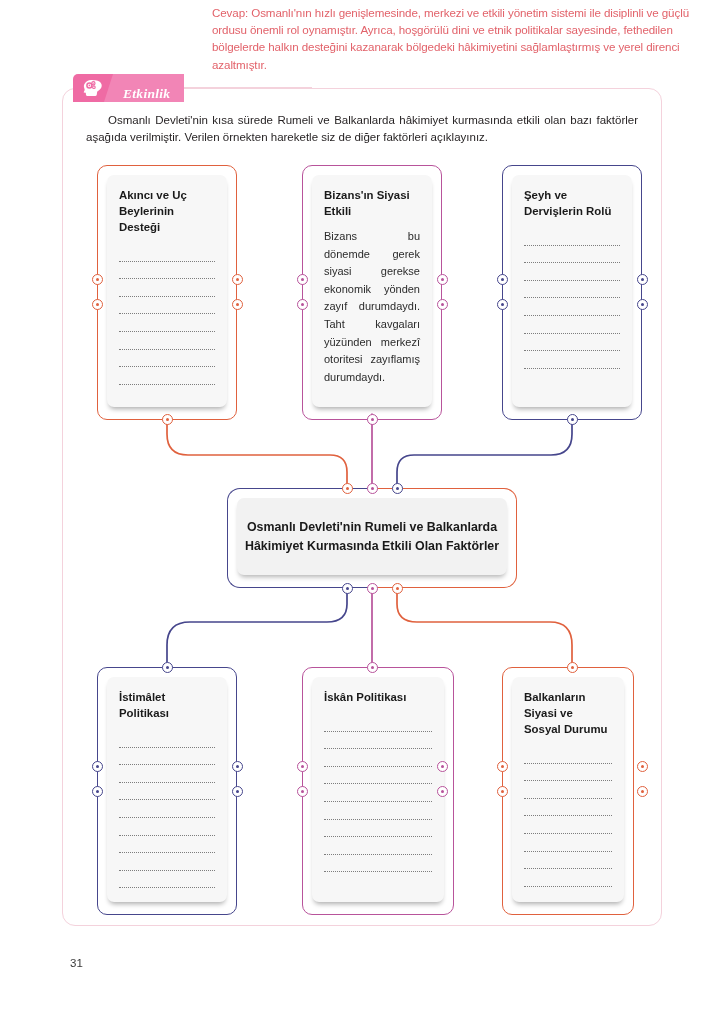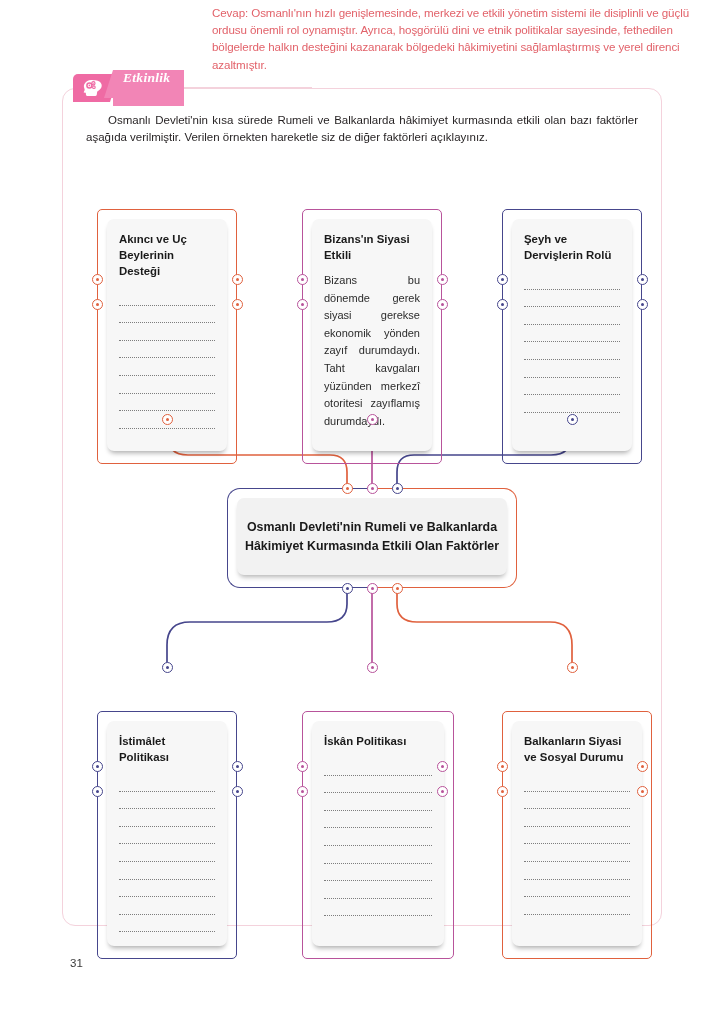--- a/index.html
+++ b/index.html
@@ -66,24 +66,24 @@
   }
   .banner-icon-wrap::after {
     content: "";
     position: absolute;
     right: -9px; top: 0;
     width: 0; height: 0;
     border-left: 9px solid #ef6ba4;
     border-bottom: 28px solid transparent;
   }
   .banner-label-wrap {
-    height: 36px;
+    height: 28px;
     background: #f285b6;
     display: flex;
-    align-items: flex-start;
+    align-items: flex-end;
     padding: 0 14px 0 10px;
     position: relative;
     margin-left: 3px;
   }
   .banner-label-wrap::before {
     content: "";
     position: absolute;
     left: -9px; top: 0;
     width: 0; height: 0;
     border-right: 9px solid #f285b6;
@@ -124,24 +124,23 @@
     width: 719px; height: 1024px;
     pointer-events: none;
     z-index: 2;
   }
 
   
   .factor-box {
     position: absolute;
     border-width: 1.7px;
     border-style: solid;
-    border-radius: 5px;
+    border-radius: 10px;
     background: transparent;
     z-index: 3;
-    margin-top: 44px;
   }
   .factor-inner {
     position: absolute;
     left: 9px; top: 9px; right: 9px; bottom: 12px;
     background: #f7f7f7;
     border-radius: 7px;
     box-shadow: 0 4px 5px -2px rgba(0,0,0,0.32);
     padding: 12px 12px 8px 12px;
     overflow: hidden;
   }
@@ -388,21 +387,21 @@
           <div class="dotline"></div>
       </div>
     </div>
   </div>
   <div class="dot" style="left:367px; top:662px; border-color:#b8539b; color:#b8539b;"></div>
   <div class="dot" style="left:297px; top:761px; border-color:#b8539b; color:#b8539b;"></div>
   <div class="dot" style="left:297px; top:786px; border-color:#b8539b; color:#b8539b;"></div>
   <div class="dot" style="left:437px; top:761px; border-color:#b8539b; color:#b8539b;"></div>
   <div class="dot" style="left:437px; top:786px; border-color:#b8539b; color:#b8539b;"></div>
 
-  <div class="factor-box" style="left:502px; top:667px; width:150px; height:248px; border-color:#e0613e;">
+  <div class="factor-box" style="left:502px; top:667px; width:132px; height:248px; border-color:#e0613e;">
     <div class="factor-inner">
       <div class="factor-title">Balkanların Siyasi ve Sosyal Durumu</div>
       <div>
         <div class="dotline"></div>
           <div class="dotline"></div>
           <div class="dotline"></div>
         <div class="dotline"></div>
           <div class="dotline"></div>
           <div class="dotline"></div>
         <div class="dotline"></div>

